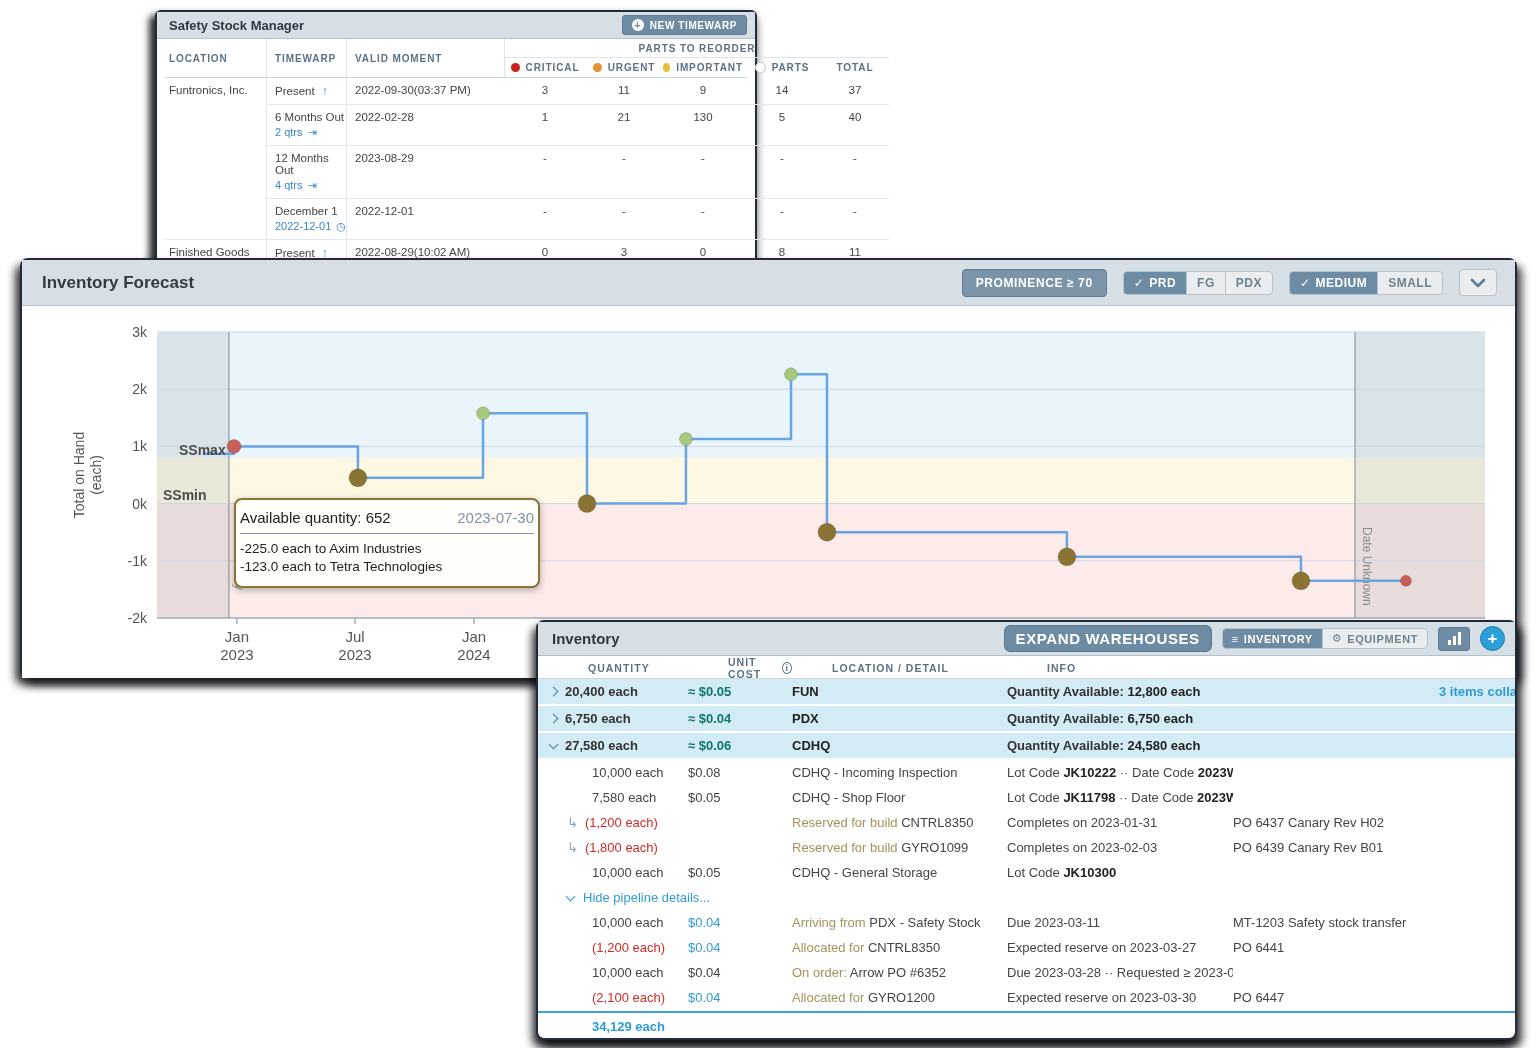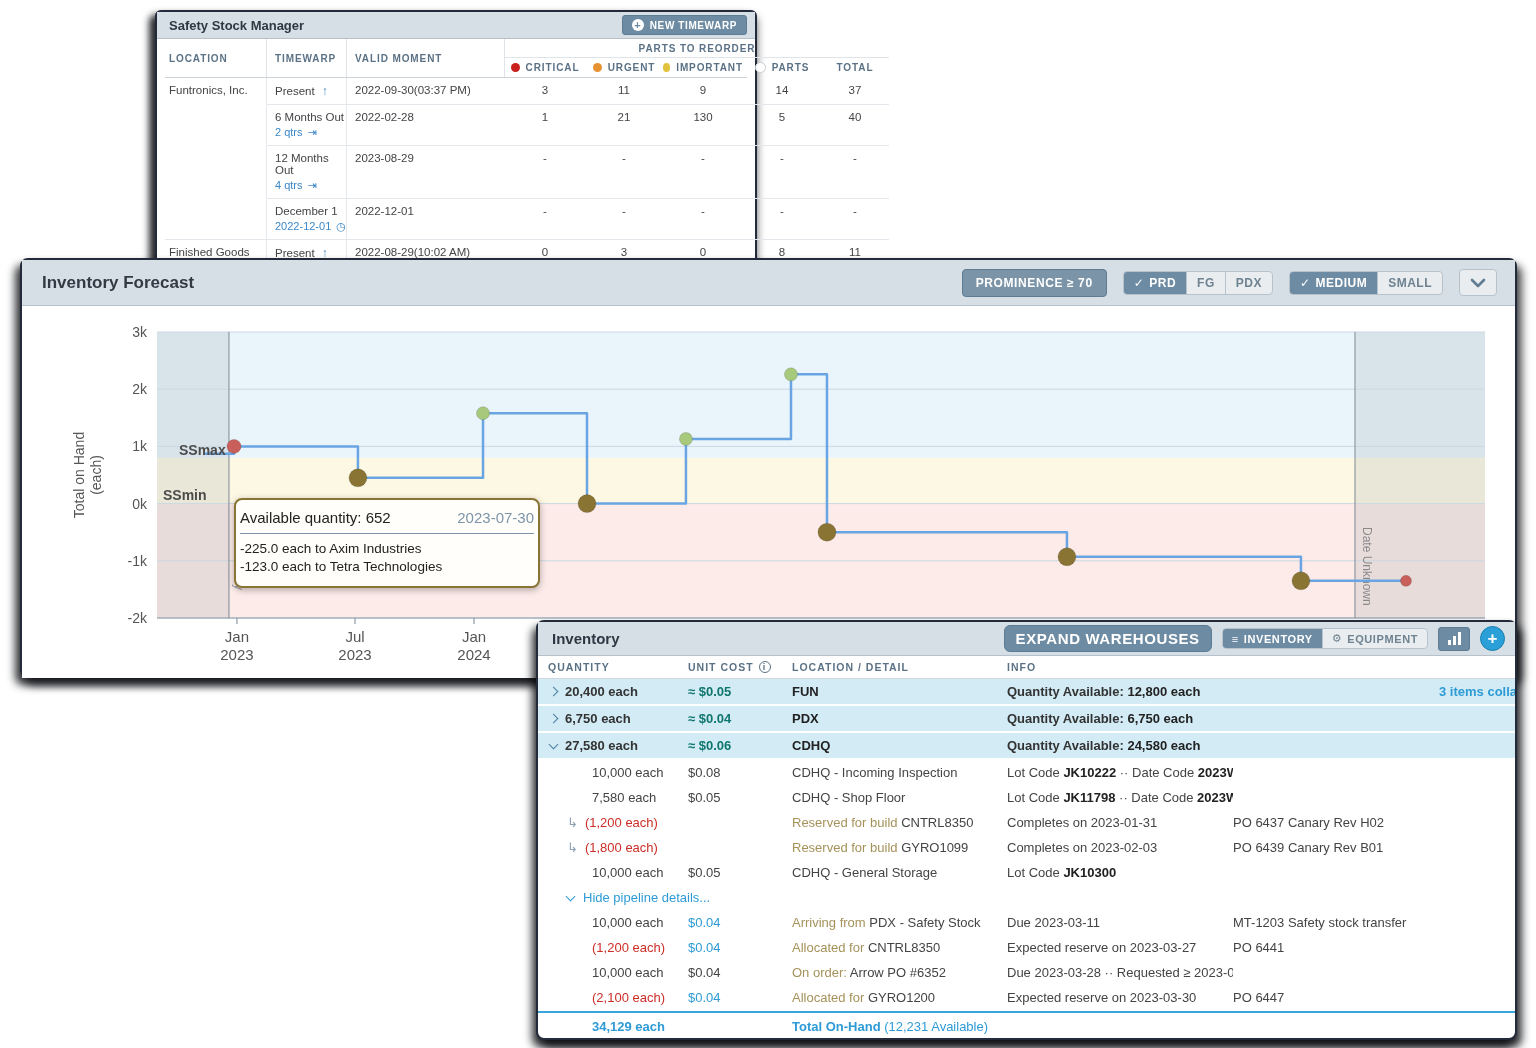--- a/index.html
+++ b/index.html
@@ -69,21 +69,21 @@
   .inventory{left:536px;top:620px;width:981px;height:420px;border-radius:8px;box-shadow:-4px 7px 9px rgba(8,10,14,.8),5px 7px 9px rgba(8,10,14,.8);z-index:3;}
   .inventory .panel-header{height:34px;padding:0 10px 0 14px;gap:24px;}
   .inv-title{font-size:15px;font-weight:bold;color:#2e3742;}
   .inv-toolbar{display:flex;align-items:center;gap:10px;}
   .exp-btn{font-size:15px;letter-spacing:.6px;padding:4px 11px;border-radius:6px;}
   .inv-seg{padding:3px 9px;font-size:11px;letter-spacing:.6px;}
   .bar-btn{width:32px;height:24px;background:#6d8ba2;border:1px solid #5d7c93;border-radius:3px;display:flex;align-items:flex-end;justify-content:center;gap:2px;padding-bottom:5px;box-sizing:border-box;cursor:pointer;}
   .bar-btn span{display:inline-block;width:3px;background:#fff;}
   .plus-btn{width:25px;height:25px;border-radius:50%;background:#2a9fd8;border:1px solid #1b7fb0;color:#fff;font-size:17px;font-weight:bold;display:flex;align-items:center;justify-content:center;cursor:pointer;box-sizing:border-box;line-height:1;}
   .inv-head{display:grid;grid-template-columns:140px 104px 215px 226px 206px 1fr;height:22px;align-items:center;border-bottom:1px solid #cfd6dd;padding-left:10px;}
-  .inv-h{font-size:10.5px;font-weight:bold;color:#5b7286;letter-spacing:1px;display:flex;align-items:center;gap:5px;}
+  .inv-h{font-size:10.5px;font-weight:bold;color:#5b7286;letter-spacing:1px;display:flex;align-items:center;gap:5px;margin-left:40px;}
   .info-badge{width:12px;height:12px;border-radius:50%;border:1.2px solid #5b7286;color:#5b7286;font-size:9px;display:inline-flex;align-items:center;justify-content:center;font-weight:bold;box-sizing:border-box;}
   .inv-row{display:grid;grid-template-columns:140px 104px 215px 226px 206px 1fr;height:25px;align-items:center;padding-left:10px;font-size:13px;color:#444;}
   .inv-row.wh{height:27px;background:#d2ebf5;border-bottom:2px solid #fff;box-sizing:border-box;font-weight:bold;color:#333;}
   .icell{overflow:hidden;white-space:nowrap;}
   .q-parent{display:flex;align-items:center;gap:8px;padding-left:2px;}
   .q-child{padding-left:44px;}
   .q-reserve{padding-left:19px;display:flex;align-items:center;gap:7px;}
   .red{color:#cc2d27;}
   .cost-purple{color:#0f766e;}
   .cost-blue{color:#2e9bd6;}
@@ -457,16 +457,15 @@
           <div class="icell q-child"><span class="red">(2,100 each)</span></div>
           <div class="icell"><span class="cost-blue">$0.04</span></div>
           <div class="icell"><span class="olive">Allocated for </span><span>GYRO1200</span></div>
           <div class="icell"><span>Expected reserve on 2023-03-30</span></div>
           <div class="icell">PO 6447</div>
           <div class="icell link-cell"></div>
         </div>
       </div>
     <div class="inv-footer">
       <div class="ft-qty">34,129 each</div>
-      <div class="ft-label"><b>Total On-Hand</b><span> (12,231 Available)</span></div>
     </div>
   </section>
 </div>
 
 </body></html>

